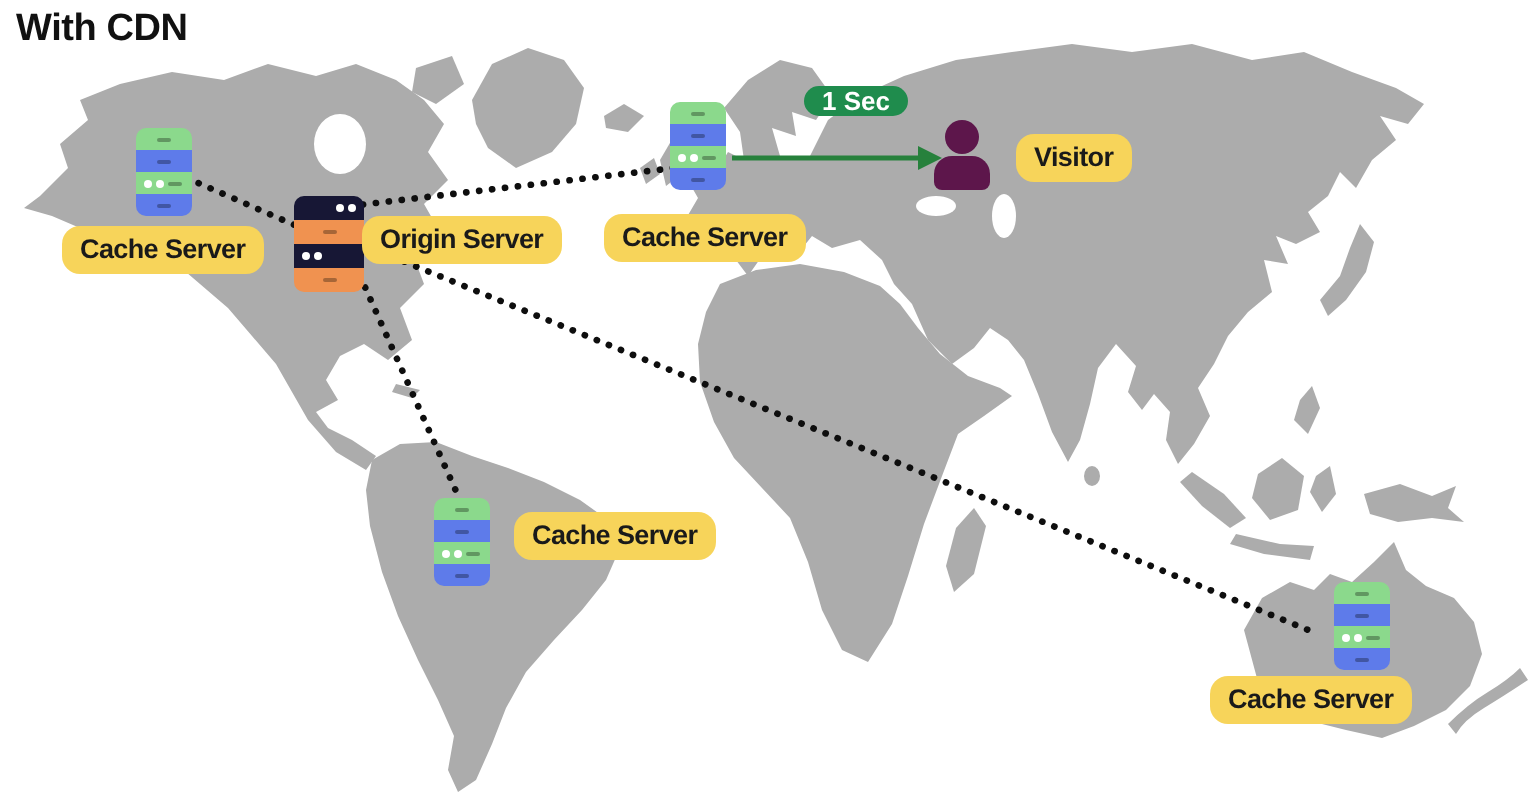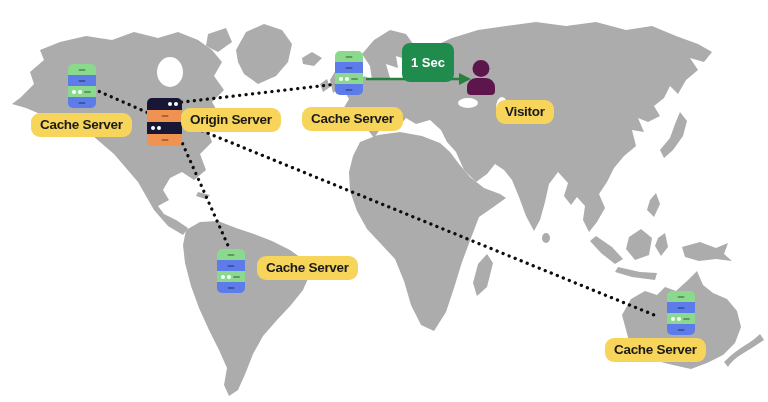--- a/index.html
+++ b/index.html
@@ -39,25 +39,25 @@
   .pos-origin{left:147px;top:98px;}
   
   .pill{position:absolute;z-index:3;background:var(--label-bg);color:var(--label-text);
         font-size:13.5px;font-weight:700;letter-spacing:-0.3px;line-height:16px;
         padding:4px 9px;border-radius:9px;white-space:nowrap;}
   .pos-lbl-nw{left:31px;top:113px;}
   .pos-lbl-origin{left:181px;top:108px;text-align:center;}
   .pos-lbl-eu{left:302px;top:107px;}
   .pos-lbl-sa{left:257px;top:256px;}
   .pos-lbl-au{left:605px;top:338px;}
-  .pos-lbl-visitor{left:496px;top:67px;margin-top:33px;}
+  .pos-lbl-visitor{left:508px;top:67px;}
   
   .badge{position:absolute;z-index:3;left:402px;top:43px;background:var(--badge-bg);
          color:var(--badge-text);font-size:13px;font-weight:800;line-height:15px;
-         padding:12px 9px;border-radius:8px;white-space:nowrap;}
+         padding:0 9px;border-radius:8px;white-space:nowrap;}
   
   .visitor{position:absolute;z-index:2;left:467px;top:60px;width:28px;height:36px;}
   .visitor .head{position:absolute;left:50%;top:0;width:17px;height:17px;border-radius:50%;
                  transform:translateX(-50%);background:var(--visitor-purple);}
   .visitor .torso{position:absolute;left:0;top:18px;width:28px;height:17px;
                   border-radius:9px 9px 4px 4px;background:var(--visitor-purple);}
   .dotted{fill:none;stroke:var(--dotted-line);stroke-width:3.3;
           stroke-dasharray:0.1 6.4;stroke-linecap:round;}
   .arrow-line{stroke:var(--arrow-green);stroke-width:2.6;}
   .arrow-head{fill:var(--arrow-green);}
@@ -100,20 +100,21 @@
     <line class="dotted" x1="153" y1="115" x2="98" y2="91"></line>
     <line class="dotted" x1="175" y1="103" x2="337" y2="84"></line>
     <line class="dotted" x1="172" y1="120" x2="230" y2="250"></line>
     <line class="dotted" x1="178" y1="121" x2="659" y2="317"></line>
     <g>
       <line class="arrow-line" x1="366" y1="79" x2="459" y2="79"></line>
       <polygon class="arrow-head" points="459,73 471,79 459,85"></polygon>
     </g>
   </svg>
 
+  <div class="title">With CDN</div>
 
   <div class="server cache pos-cache-nw">
     <span class="row">
         <i class="dash"></i>
       </span>
     <span class="row">
         <i class="dash"></i>
       </span>
     <span class="row dots-left">
         <i class="dot d1"></i>

